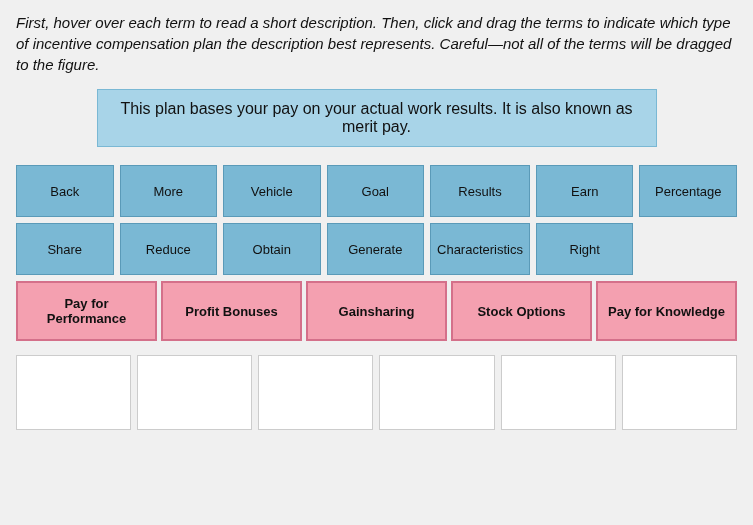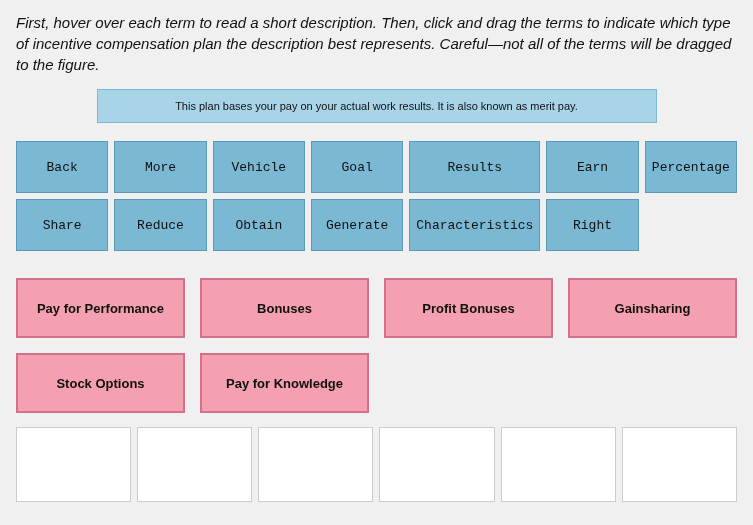--- a/index.html
+++ b/index.html
@@ -16,49 +16,48 @@
       font-style: italic;
       color: #111;
       margin-bottom: 14px;
       line-height: 1.4;
     }
     .info-box {
       background: #a8d4e8;
       border: 1px solid #7ab8d4;
       padding: 10px 20px;
       text-align: center;
-      font-size: 11px;
+      font-size: 16px;
       color: #111;
       margin: 0 auto 18px auto;
       max-width: 560px;
     }
     .terms-grid {
       display: grid;
       grid-template-columns: repeat(7, 1fr);
       gap: 6px;
-      margin-bottom: 27px;
-      font-family: Liberation Mono, monospace;
+      margin-bottom: 6px;
     }
     .term-cell {
       background: #7ab8d4;
       border: 1px solid #5a9ab8;
       color: #111;
       text-align: center;
       padding: 14px 6px;
       font-size: 13px;
       cursor: pointer;
       min-height: 52px;
       display: flex;
       align-items: center;
       justify-content: center;
     }
     .categories-section {
       display: grid;
-      grid-template-columns: repeat(4, 1fr);
-      gap: 15px;
+      grid-template-columns: repeat(5, 1fr);
+      gap: 4px;
       margin-bottom: 14px;
     }
     .category-box {
       background: #f4a0b0;
       border: 2px solid #d4708a;
       color: #111;
       text-align: center;
       padding: 12px 6px;
       font-size: 13px;
       font-weight: bold;
@@ -99,21 +98,20 @@
   <div class="term-cell">Share</div>
   <div class="term-cell">Reduce</div>
   <div class="term-cell">Obtain</div>
   <div class="term-cell">Generate</div>
   <div class="term-cell">Characteristics</div>
   <div class="term-cell">Right</div>
 </div>
 
 <div class="categories-section">
   <div class="category-box">Pay for Performance</div>
-  <div class="category-box">Bonuses</div>
   <div class="category-box">Profit Bonuses</div>
   <div class="category-box">Gainsharing</div>
   <div class="category-box">Stock Options</div>
   <div class="category-box">Pay for Knowledge</div>
 </div>
 
 <div class="drop-zones">
   <div class="drop-zone"></div>
   <div class="drop-zone"></div>
   <div class="drop-zone"></div>

